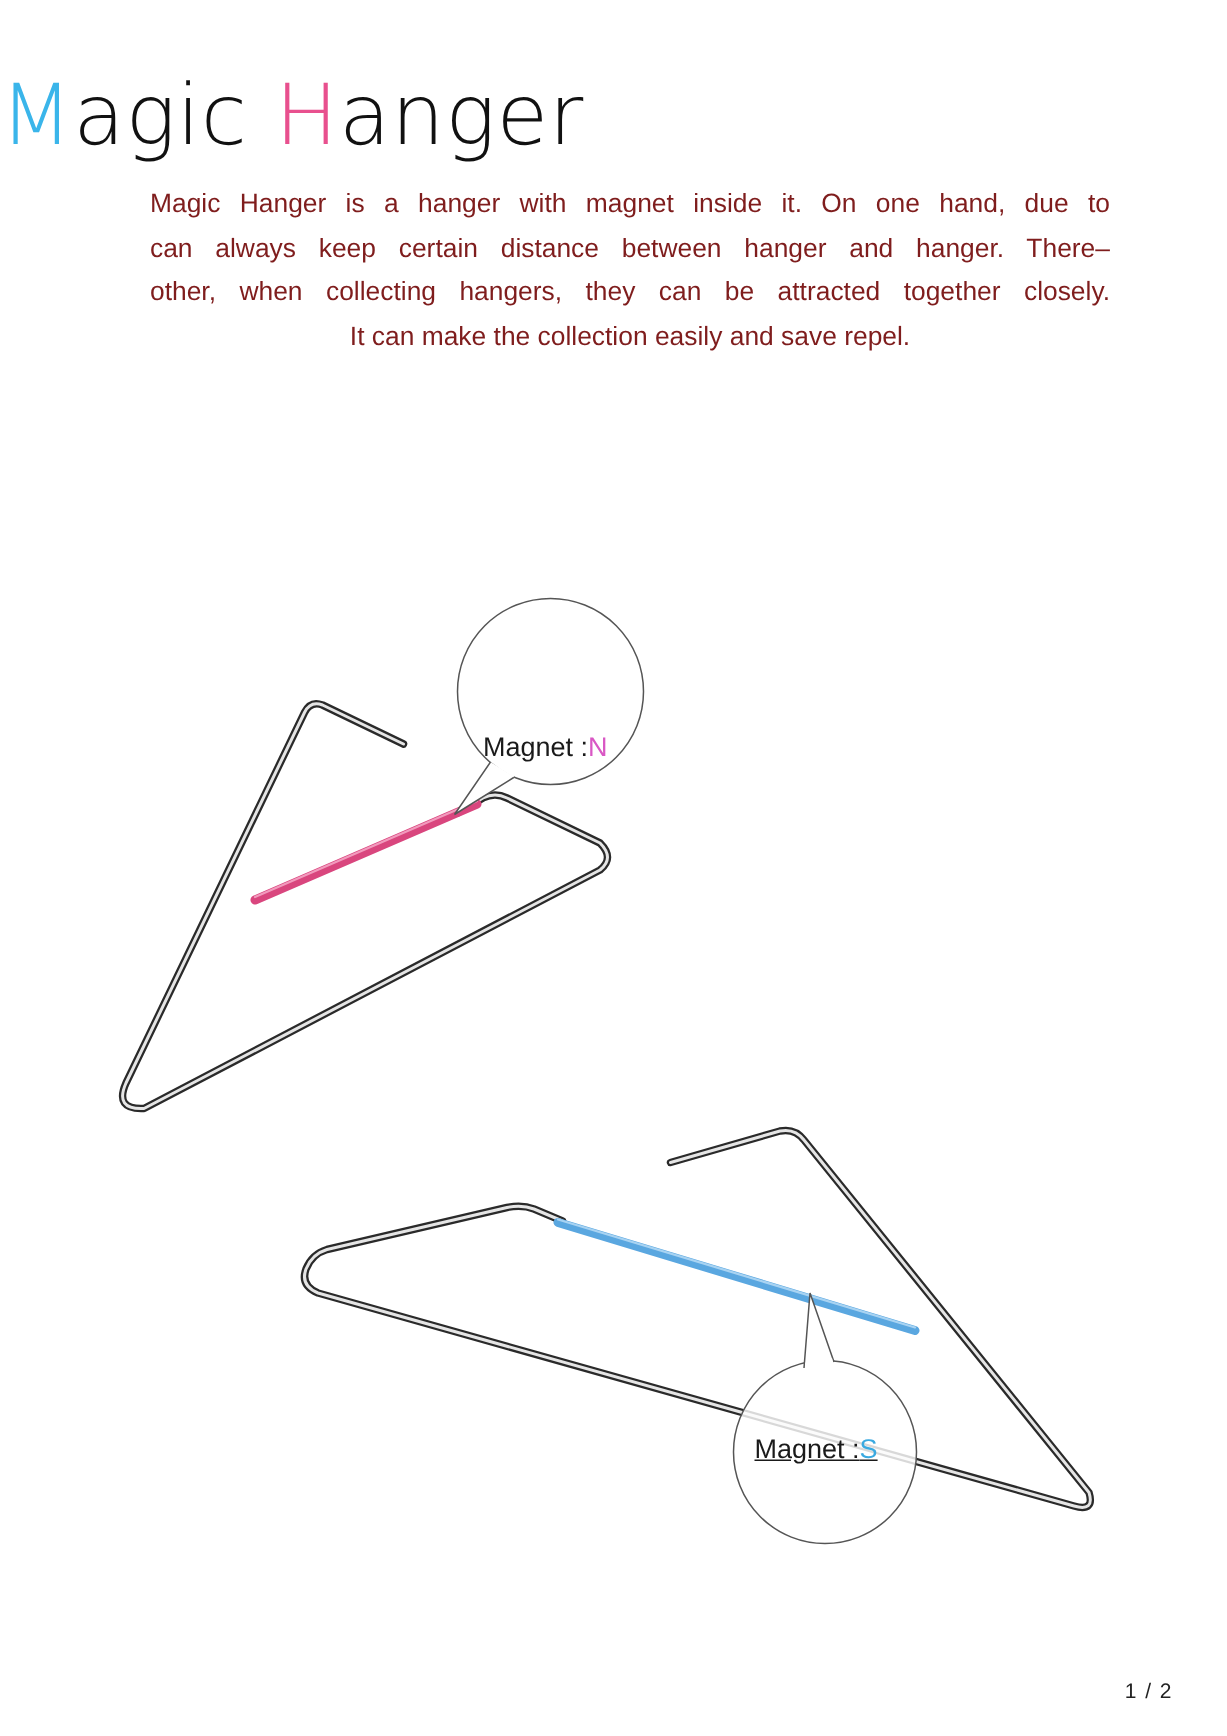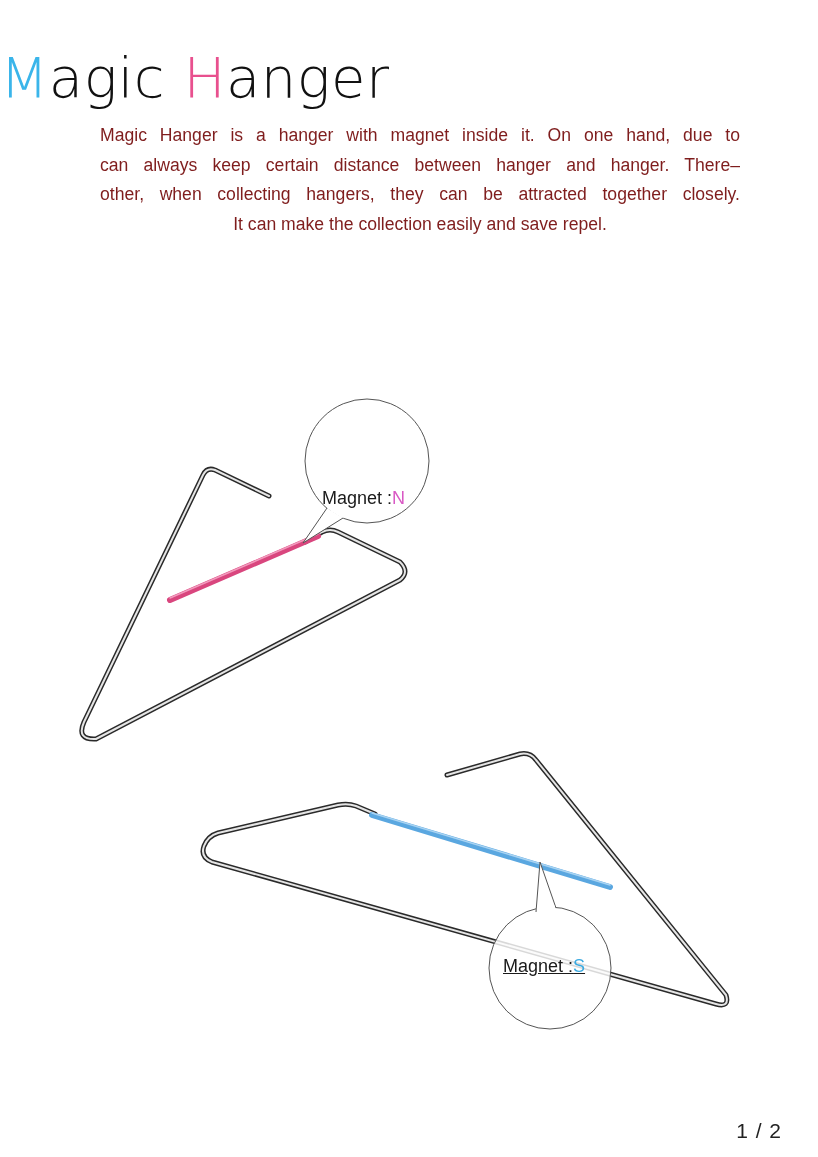--- a/index.html
+++ b/index.html
@@ -62,21 +62,21 @@
       font-size: 18px;
       color: #1a1a1a;
       white-space: nowrap;
     }
     .callout-label .pole-n { color: #d957c4; }
     .callout-label .pole-s { color: #3aa9e0; }
     .page-number {
       position: absolute;
       right: 36px;
       top: 1119px;
-      font-size: 21px;
+      font-size: 14px;
       color: #222;
       letter-spacing: 1px;
       text-align: right;
     }
   </style>
 </head>
 <body>
 
 <div class="title">
   <span class="accent-blue">M</span><span>agic </span><span class="accent-pink">H</span><span>anger</span>

